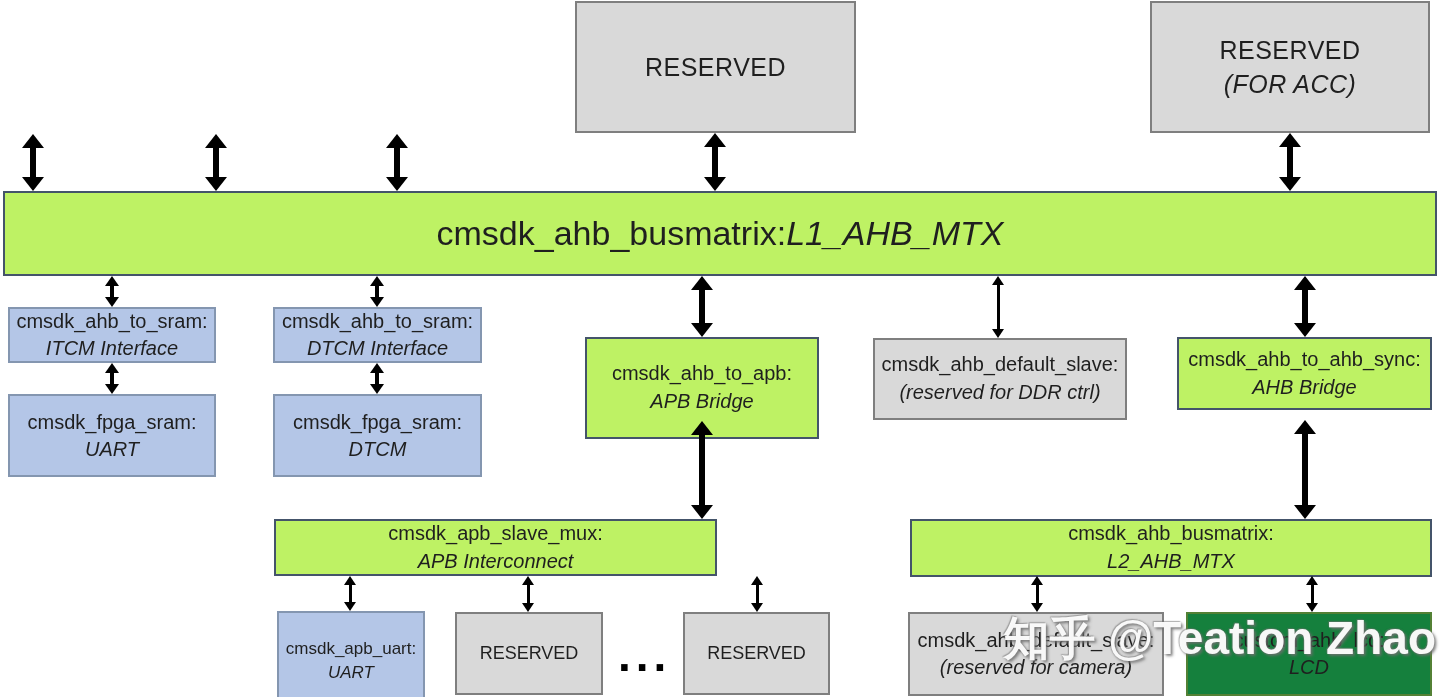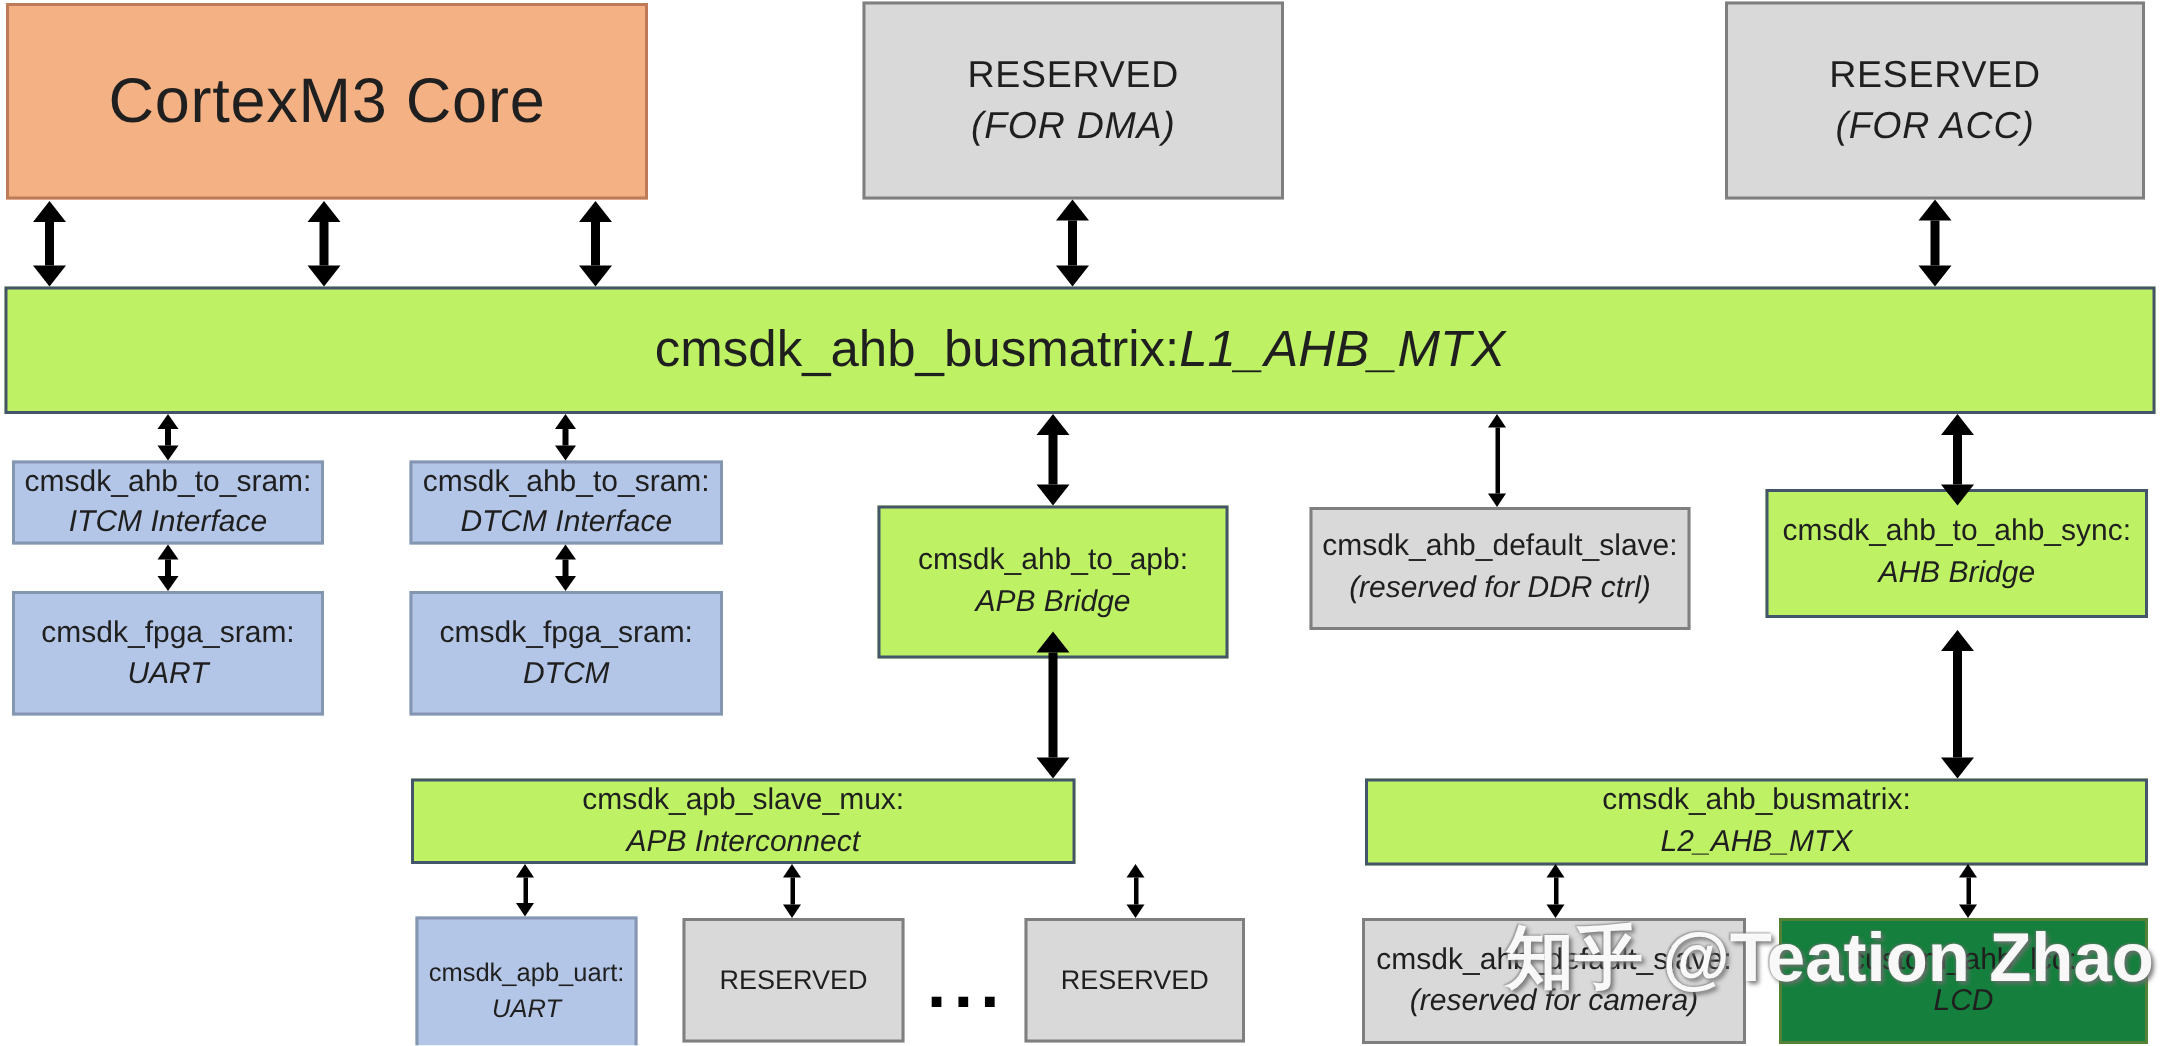--- a/index.html
+++ b/index.html
@@ -65,27 +65,23 @@
                  0 0 2px rgba(120,120,120,0.6);
     pointer-events:none;
     font-weight:bold;
   }
 </style>
 </head>
 <body>
 
 <div id="stage">
 
-  <div class="box core core-label" style="left:4px; top:2px; width:428px; height:131px">
-    <div>CortexM3 Core</div>
-  </div>
 
   <div class="box gray top-reserved" style="left:575px; top:1px; width:281px; height:132px">
     <div class="module">RESERVED</div>
-    <div class="instance">(FOR DMA)</div>
   </div>
 
   <div class="box gray top-reserved" style="left:1150px; top:1px; width:280px; height:132px">
     <div class="module">RESERVED</div>
     <div class="instance">(FOR ACC)</div>
   </div>
 
   <div class="box blue bus-l1" style="left:3px; top:191px; width:1434px; height:85px">
     <div>
       <span class="module">cmsdk_ahb_busmatrix:</span><span class="instance">L1_AHB_MTX</span>
@@ -115,21 +111,21 @@
   <div class="box blue t20" style="left:585px; top:337px; width:234px; height:102px">
     <div class="module">cmsdk_ahb_to_apb:</div>
     <div class="instance">APB Bridge</div>
   </div>
 
   <div class="box gray t20" style="left:873px; top:338px; width:254px; height:82px">
     <div class="module">cmsdk_ahb_default_slave:</div>
     <div class="instance">(reserved for DDR ctrl)</div>
   </div>
 
-  <div class="box blue t20" style="left:1177px; top:326px; width:255px; height:86px">
+  <div class="box blue t20" style="left:1177px; top:337px; width:255px; height:73px">
     <div class="module">cmsdk_ahb_to_ahb_sync:</div>
     <div class="instance">AHB Bridge</div>
   </div>
 
   <div class="box blue t20" style="left:274px; top:519px; width:443px; height:57px">
     <div class="module">cmsdk_apb_slave_mux:</div>
     <div class="instance">APB Interconnect</div>
   </div>
 
   <div class="box blue t20" style="left:910px; top:519px; width:522px; height:58px">

